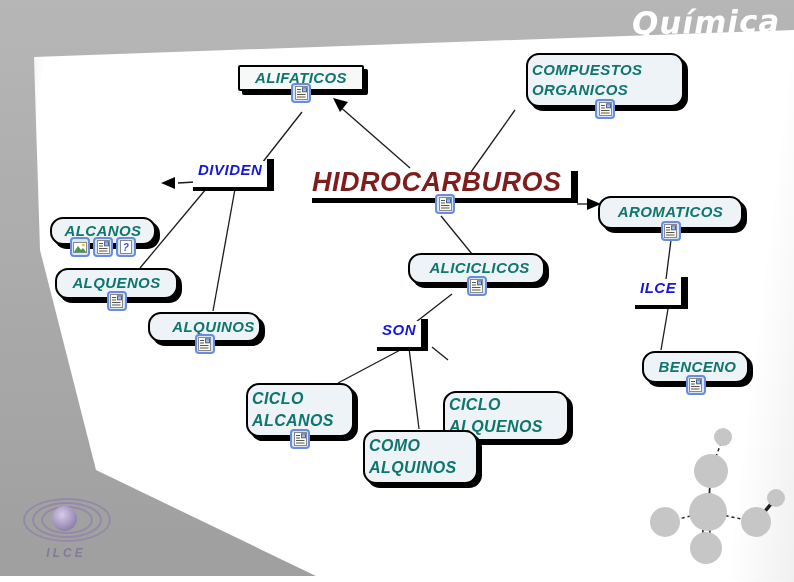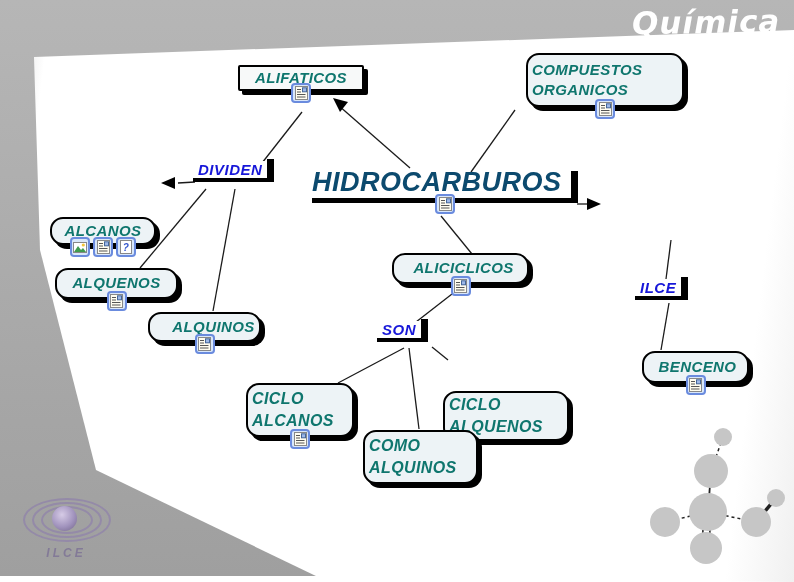--- a/index.html
+++ b/index.html
@@ -38,35 +38,35 @@
         display:flex;align-items:center;justify-content:center;
         font-style:italic;font-weight:bold;font-size:15px;letter-spacing:.4px;color:#0f766e;
         line-height:1.35;padding:1px 4px;}
   .node.rect{border-radius:2px;background:#f7f9f9;}
   .node .icons{position:absolute;bottom:-14px;left:50%;transform:translateX(-50%);
                display:flex;gap:3px;z-index:4;}
   .ficon{width:20px;height:20px;box-sizing:border-box;border:2px solid #6a8bde;border-radius:4px;
          background:#d9e7fa;display:flex;align-items:center;justify-content:center;}
   
   .central{position:absolute;left:312px;top:168px;width:266px;height:30px;z-index:3;
-           color:#0c4a6e;font-style:italic;font-weight:bold;font-size:27px;letter-spacing:.5px;
+           color:#7f1d1d;font-style:italic;font-weight:bold;font-size:27px;letter-spacing:.5px;
            border-bottom:5px solid #000;line-height:28px;white-space:nowrap;}
   .central::after{content:"";position:absolute;right:0;top:3px;bottom:-5px;width:7px;background:#000;}
   .central .icons{position:absolute;bottom:-16px;left:50%;transform:translateX(-50%);display:flex;z-index:4;}
   .link-label{position:absolute;z-index:3;background:#fff;color:#1717d9;
               font-style:italic;font-weight:bold;font-size:15px;letter-spacing:.5px;
-              padding:0 5px 0 5px;border-bottom:4px solid #000;}
+              padding:0 5px 9px 5px;border-bottom:4px solid #000;}
   .link-label::after{content:"";position:absolute;right:-7px;top:-2px;bottom:-4px;width:7px;background:#000;}
   
   #n-alifaticos{left:238px;top:65px;width:126px;height:26px;}
   #n-compuestos{left:526px;top:53px;width:158px;height:54px;}
   #n-alcanos{left:50px;top:175px;width:106px;height:28px;margin-top:42px;}
   #n-alquenos{left:55px;top:268px;width:123px;height:31px;}
   #n-alquinos{left:148px;top:312px;width:113px;height:30px;padding-left:22px;}
-  #n-aliciclicos{left:392px;top:253px;width:137px;height:31px;padding-left:10px;}
+  #n-aliciclicos{left:408px;top:253px;width:137px;height:31px;padding-left:10px;}
   #n-aromaticos{left:598px;top:196px;width:145px;height:33px;}
   #n-ciclo-alcanos{left:246px;top:383px;width:108px;height:54px;font-size:16px;}
   #n-ciclo-alquenos{left:443px;top:359px;width:126px;height:50px;font-size:16px;margin-top:32px;}
   #n-ciclo-alquinos{left:363px;top:430px;width:115px;height:54px;font-size:16px;}
   #n-benceno{left:642px;top:351px;width:107px;height:32px;padding-left:8px;}
   #l-dividen{left:193px;top:161px;}
   #l-son{left:377px;top:321px;}
   #l-como{left:635px;top:279px;}
   
   svg.molecule{position:absolute;left:0;top:0;z-index:2;}
@@ -270,20 +270,37 @@
               <line x1="2" y1="3.5" x2="6" y2="3.5"></line>
               <line x1="2" y1="6" x2="6" y2="6"></line>
               <line x1="2" y1="8.5" x2="10.5" y2="8.5"></line>
               <line x1="2" y1="11" x2="10.5" y2="11"></line>
             </g>
           </svg>
         </span>
       </span>
   </div>
 
+  <div class="node" id="n-aromaticos">
+    <span>AROMATICOS</span>
+    <span class="icons">
+        <span class="ficon">
+          <svg width="13" height="14" viewBox="0 0 13 14">
+            <rect x="0.5" y="0.5" width="12" height="13" fill="#fffdf0" stroke="#888"></rect>
+            <rect x="7.5" y="1.8" width="4" height="4" fill="#9db8e8" stroke="#446699"></rect>
+            <g stroke="#555" stroke-width="1">
+              <line x1="2" y1="3.5" x2="6" y2="3.5"></line>
+              <line x1="2" y1="6" x2="6" y2="6"></line>
+              <line x1="2" y1="8.5" x2="10.5" y2="8.5"></line>
+              <line x1="2" y1="11" x2="10.5" y2="11"></line>
+            </g>
+          </svg>
+        </span>
+      </span>
+  </div>
 
   <div class="node" id="n-ciclo-alcanos">
     <span>CICLO ALCANOS</span>
     <span class="icons">
         <span class="ficon">
           <svg width="13" height="14" viewBox="0 0 13 14">
             <rect x="0.5" y="0.5" width="12" height="13" fill="#fffdf0" stroke="#888"></rect>
             <rect x="7.5" y="1.8" width="4" height="4" fill="#9db8e8" stroke="#446699"></rect>
             <g stroke="#555" stroke-width="1">
               <line x1="2" y1="3.5" x2="6" y2="3.5"></line>

